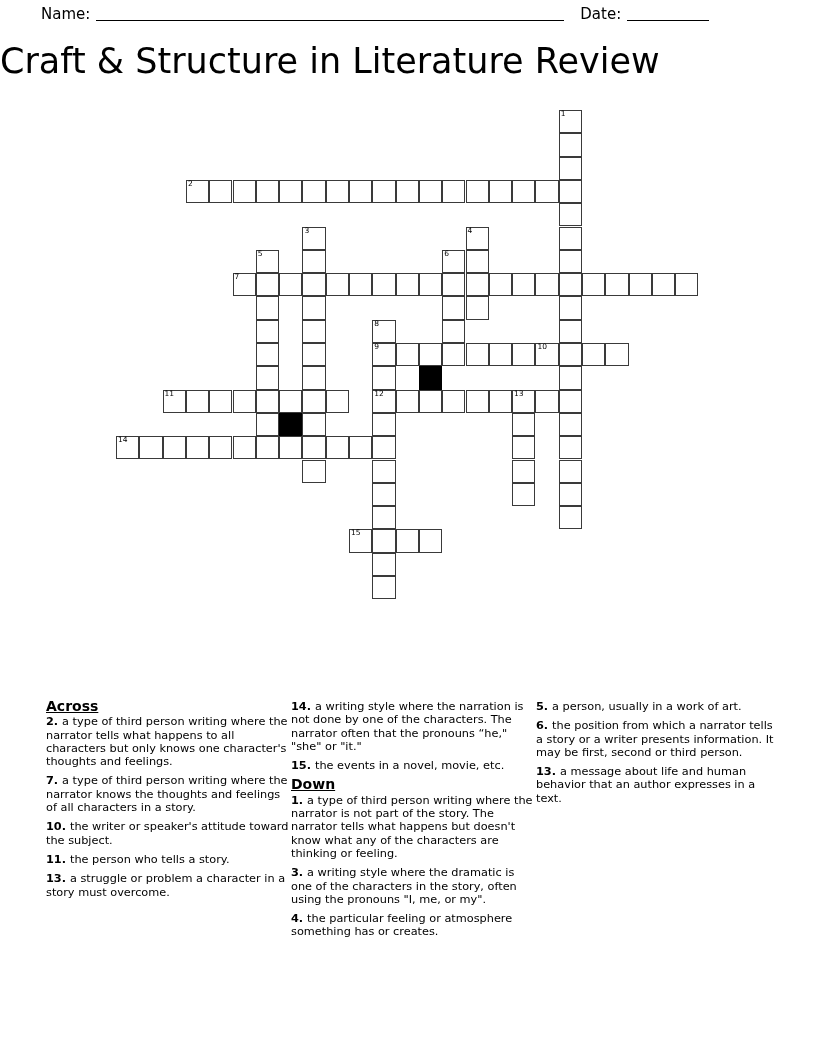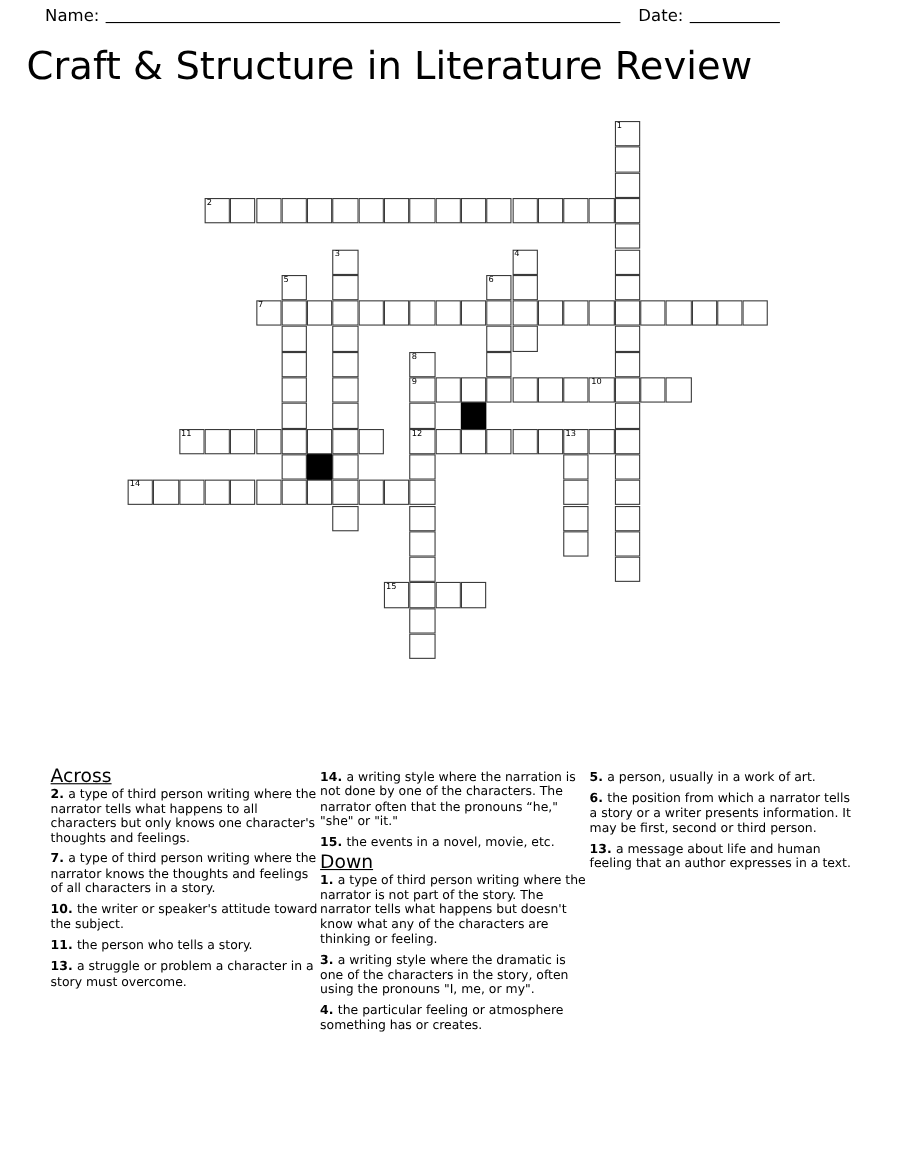--- a/index.html
+++ b/index.html
@@ -36,21 +36,20 @@
     border-bottom: 1px solid #000;
     height: 13px;
     margin: 0 0 0 6px;
   }
 
   
   .puzzle-title {
     position: absolute;
     top: 41px; left: 0;
     width: 708px;
-    text-align: center;
     font-size: 35px;
     font-weight: 400;
     letter-spacing: 0px;
     white-space: nowrap;
   }
 
   
   #grid-wrap {
     position: absolute;
     top: 110px; left: 116px;
@@ -85,24 +84,24 @@
   }
   .clue-col {
     width: 245px;
     font-size: 11.3px;
     line-height: 13.3px;
   }
   .clue-col.col1 { margin-left: 46px; }
   .clue-col.col2 { margin-left: 0px; }
   .clue-col.col3 { margin-left: 0px; }
   .section-head {
-    font-weight: normal;
+    font-weight: bold;
     text-decoration: underline;
     margin-bottom: 2px;
-    font-size: 17px;
+    font-size: 14px;
   }
   .clue {
     margin-bottom: 6px;
   }
   .clue .cnum {
     font-weight: bold;
   }
 </style>
 </head>
 <body>
@@ -291,15 +290,15 @@
       <div class="clue"><span class="cnum">14. </span><span>a writing style where the narration is not done by one of the characters. The narrator often that the pronouns “he," "she" or "it."</span></div>
       <div class="clue"><span class="cnum">15. </span><span>the events in a novel, movie, etc.</span></div>
       <div class="section-head">Down</div>
       <div class="clue"><span class="cnum">1. </span><span>a type of third person writing where the narrator is not part of the story. The narrator tells what happens but doesn't know what any of the characters are thinking or feeling.</span></div>
       <div class="clue"><span class="cnum">3. </span><span>a writing style where the dramatic is one of the characters in the story, often using the pronouns "I, me, or my".</span></div>
       <div class="clue"><span class="cnum">4. </span><span>the particular feeling or atmosphere something has or creates.</span></div>
     </div>
   <div class="clue-col col3" id="clue-col-3">
       <div class="clue"><span class="cnum">5. </span><span>a person, usually in a work of art.</span></div>
       <div class="clue"><span class="cnum">6. </span><span>the position from which a narrator tells a story or a writer presents information. It may be first, second or third person.</span></div>
-      <div class="clue"><span class="cnum">13. </span><span>a message about life and human feeling that an author expresses in a text.</span></div>
+      <div class="clue"><span class="cnum">13. </span><span>a message about life and human behavior that an author expresses in a text.</span></div>
     </div>
 </div>
 
 </body></html>

